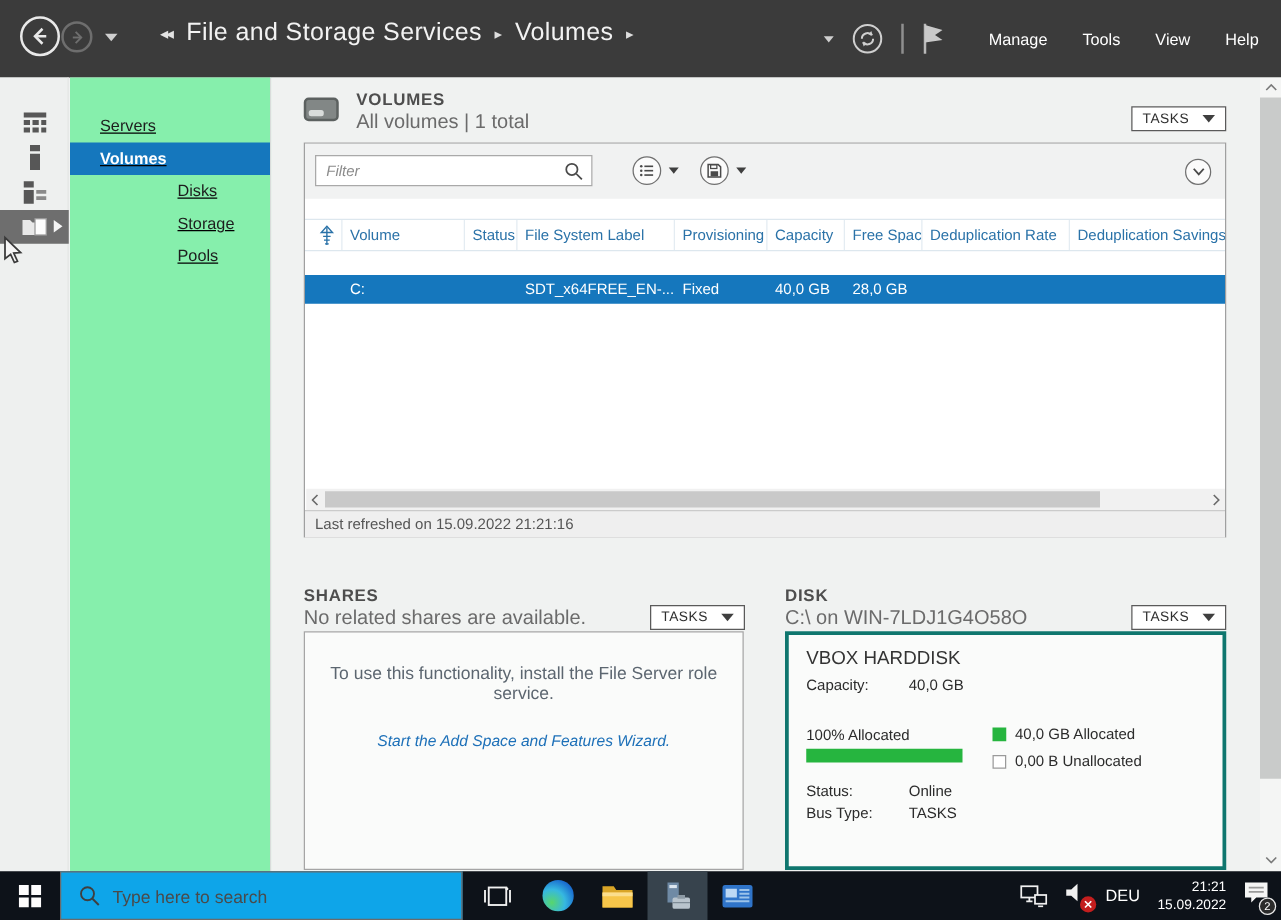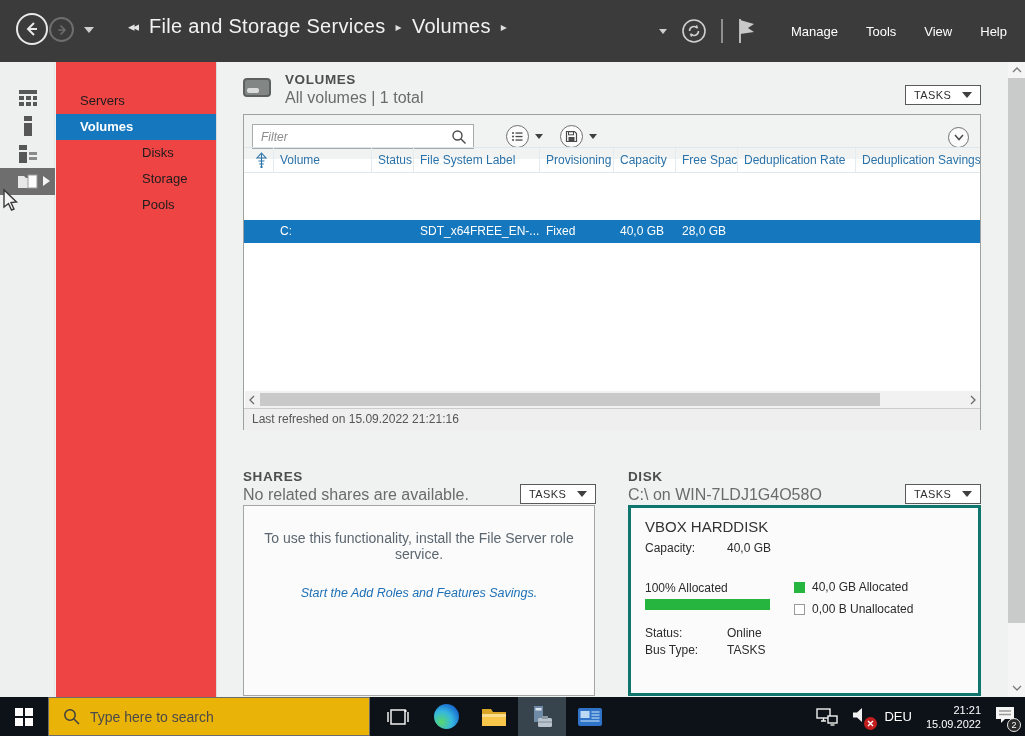--- a/index.html
+++ b/index.html
@@ -24,21 +24,21 @@
   .menu-item { color:#fff; cursor:default; }
 
   
   .iconstrip { position:absolute; left:0; top:62px; width:55px; height:635px; background:#eef0ef; border-right:1px solid #e3e5e4; }
   .strip-item { width:55px; height:27px; display:flex; align-items:center; justify-content:center; margin-top:0; }
   .s1{margin-top:22px} .strip-item + .strip-item{margin-top:1px}
   .strip-sel { background:#6e6e6e; position:relative; }
   .strip-arrow { position:absolute; right:5px; top:8px; width:0; height:0; border-top:5px solid transparent; border-bottom:5px solid transparent; border-left:7px solid #f5f5f5; }
 
   
-  .navpanel { position:absolute; left:56px; top:62px; width:161px; height:635px; background:#ef4444; border-right:1px solid #d9dcdb; padding-top:26px; }
+  .navpanel { position:absolute; left:56px; top:62px; width:161px; height:635px; background:#86efac; border-right:1px solid #d9dcdb; padding-top:26px;text-decoration:underline; }
   .nav-item { height:26px; line-height:26px; font-size:13px; color:#1d1d1d; padding-left:24px; cursor:default; }
   .nav-item.indent { padding-left:40px;margin-left:46px; }
   .nav-item.selected { background:#1577bd; color:#fff; font-weight:bold; }
 
   
   .content { position:absolute; left:217px; top:62px; width:791px; height:635px; background:#f0f2f1; }
 
   .sec-title { font-size:13.5px; font-weight:bold; color:#4e4e4e; letter-spacing:0.6px; }
   .sec-sub { font-size:16px; color:#6b6b6b; margin-top:2px; }
 
@@ -55,21 +55,21 @@
   .filter-box { position:absolute; left:8px; top:9px; width:222px; height:25px; background:#fff; border:1px solid #a9a9a9; }
   .filter-box input { width:100%; height:100%; border:none; outline:none; font-family:"Liberation Sans",sans-serif; font-size:12px; padding:0 26px 0 8px; color:#333; background:transparent; }
   .filter-box input::placeholder { color:#8b8b8b; font-style:italic; }
   .filter-mag { position:absolute; right:6px; top:4px; }
   .tool-btn { position:absolute; top:10px; display:flex; align-items:center; gap:6px; }
   .circ { width:23px; height:23px; border:1px solid #707070; border-radius:50%; display:flex; align-items:center; justify-content:center; background:#fbfbfb; }
   .tool-caret { width:0; height:0; border-left:4px solid transparent; border-right:4px solid transparent; border-top:5px solid #3f3f3f; }
   .collapse-btn { position:absolute; right:11px; top:12px; }
 
   
-  .thead { position:absolute; left:0; top:32px; width:100%; height:26px; display:flex; border-top:1px solid #dde7ee; border-bottom:1px solid #dde7ee; font-size:12px; color:#2a72a8; }
+  .thead { position:absolute; left:0; top:60px; width:100%; height:26px; display:flex; border-top:1px solid #dde7ee; border-bottom:1px solid #dde7ee; font-size:12px; color:#2a72a8; }
   .th { line-height:24px; padding-left:6px; border-right:1px solid #e4ecf2; white-space:nowrap; overflow:hidden; }
   .c0{width:30px; flex:none; display:flex; align-items:center; justify-content:center;}
   .c1{width:98px; flex:none;} .c2{width:42px; flex:none;} .c3{width:126px; flex:none;}
   .c4{width:74px; flex:none;} .c5{width:62px; flex:none;} .c6{width:62px; flex:none;}
   .c7{width:118px; flex:none;} .c8{flex:1; border-right:none;}
 
   .group-row { position:absolute; left:0; top:84px; width:100%; height:21px; display:flex; align-items:center; padding-left:15px; gap:9px; font-size:13px; color:#1c1c1c; }
   .tri-expanded { width:0; height:0; border-bottom:7px solid #3c3c3c; border-left:7px solid transparent; }
   .sel-row { position:absolute; left:0; top:105px; width:100%; height:23px; background:#1577bd; color:#fff; display:flex; font-size:12px; }
   .td { line-height:23px; padding-left:6px; white-space:nowrap; overflow:hidden; }
@@ -99,21 +99,21 @@
   .sw-white { background:#fff; border:1px solid #9a9a9a; }
 
   
   .vscroll { position:absolute; left:1008px; top:62px; width:17px; height:635px; background:#f4f5f4; }
   .vs-thumb { position:absolute; left:0; top:16px; width:17px; height:545px; background:#c9cbca; }
   .vs-arrow { position:absolute; left:0; width:17px; height:16px; display:flex; align-items:center; justify-content:center; }
 
   
   .taskbar { position:absolute; left:0; top:697px; width:1025px; height:39px; background:#0d1219; display:flex; align-items:stretch; }
   .start-btn { width:48px; display:flex; align-items:center; justify-content:center; }
-  .search-box { width:322px; background:#eab308; border:1px solid #6b6b6b; display:flex; align-items:center; padding-left:14px; gap:10px; }
+  .search-box { width:322px; background:#0ea5e9; border:1px solid #6b6b6b; display:flex; align-items:center; padding-left:14px; gap:10px; }
   .search-box input { border:none; outline:none; background:transparent; font-family:"Liberation Sans",sans-serif; font-size:14px; color:#3f3f3f; width:240px; }
   .search-box input::placeholder { color:#4a4a4a; }
   .tb-icons { display:flex; }
   .tb-slot { width:48px; display:flex; align-items:center; justify-content:center; }
   .tb-slot.active { background:#37434d; }
   .tray { margin-left:auto; display:flex; align-items:center; gap:14px; padding-right:10px; color:#fff; }
   .lang { font-size:13px; }
   .clock { text-align:right; font-size:11px; line-height:14px; }
   .spk-wrap, .msg-wrap { position:relative; }
   .badge { position:absolute; right:-6px; bottom:-4px; width:14px; height:14px; background:#2b2b2b; border:1px solid #e8e8e8; border-radius:50%; color:#fff; font-size:9px; display:flex; align-items:center; justify-content:center; }
@@ -322,21 +322,21 @@
   <div class="shares-head">
     <div class="sec-title">SHARES</div>
     <div class="sec-sub">No related shares are available.</div>
   </div>
   <div class="tasks-btn" style="left:303px; top:422px;">
     <span>TASKS</span>
     <div class="tasks-caret"></div>
   </div>
   <div class="shares-panel">
     <div class="shares-msg">To use this functionality, install the File Server role service.</div>
-    <a class="shares-link">Start the Add Roles and Features Savings.</a>
+    <a class="shares-link">Start the Add Space and Features Wizard.</a>
   </div>
 
   <div class="disk-head">
     <div class="sec-title">DISK</div>
     <div class="sec-sub">C:\ on WIN-7LDJ1G4O58O</div>
   </div>
   <div class="tasks-btn" style="left:688px; top:422px;">
     <span>TASKS</span>
     <div class="tasks-caret"></div>
   </div>

